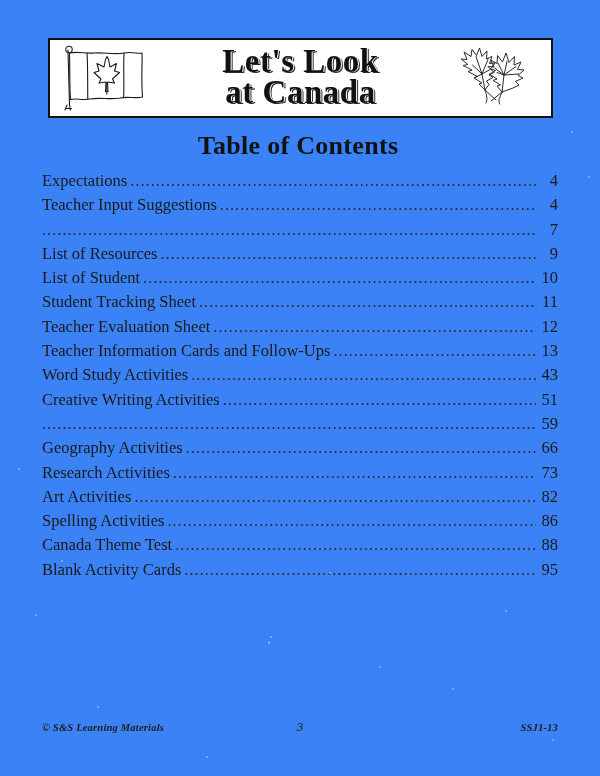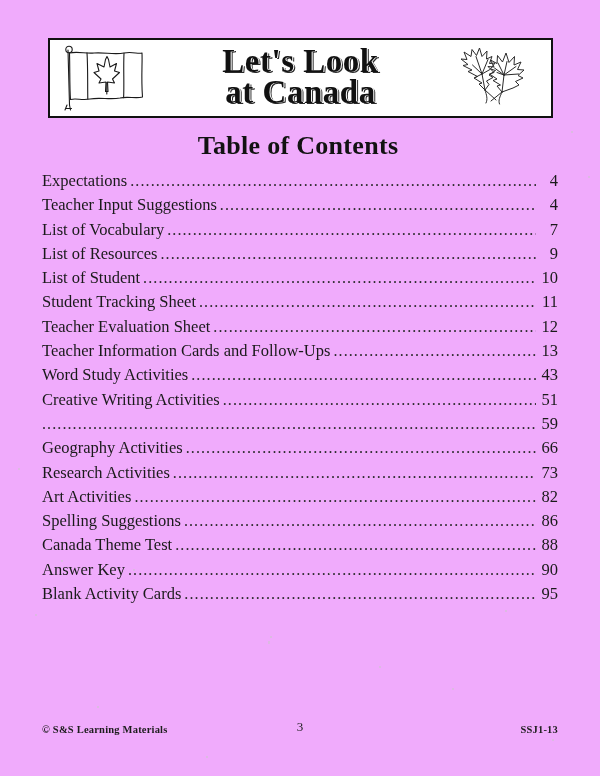--- a/index.html
+++ b/index.html
@@ -13,21 +13,21 @@
     position: relative;
     overflow: hidden;
     font-family: "Liberation Serif", "DejaVu Serif", serif;
     color: #151515;
     -webkit-font-smoothing: antialiased;
   }
 
   .page {
     position: absolute;
     inset: 0;
-    background: #f0abfc;
+    background: #3b82f6;
   }
 
   
   .banner {
     position: absolute;
     left: 48px;
     top: 38px;
     width: 505px;
     height: 80px;
     border: 2px solid #111;
@@ -124,25 +124,26 @@
     min-width: 20px;
   }
 
   
   .footer {
     position: absolute;
     left: 42px;
     right: 42px;
     top: 719px;
     display: flex;
-    align-items: flex-end;
+    align-items: center;
     font-size: 10.5px;
     font-weight: bold;
     color: #1d1d1d;
     letter-spacing: 0.2px;
+    font-style: italic;
   }
   .footer-left  { flex: 1 1 0; text-align: left; }
   .footer-center{ flex: 0 0 auto; font-size: 13px; font-weight: normal; }
   .footer-right { flex: 1 1 0; text-align: right; }
 
   
   .speckle {
     position: absolute;
     inset: 0;
     pointer-events: none;
@@ -218,21 +219,20 @@
       <span class="toc-page">4</span>
     </div>
 
     <div class="toc-row">
       <span class="toc-label">Teacher Input Suggestions</span>
       <span class="toc-dots"></span>
       <span class="toc-page">4</span>
     </div>
 
     <div class="toc-row">
-      <span class="toc-label">List of Vocabulary</span>
       <span class="toc-dots"></span>
       <span class="toc-page">7</span>
     </div>
 
     <div class="toc-row">
       <span class="toc-label">List of Resources</span>
       <span class="toc-dots"></span>
       <span class="toc-page">9</span>
     </div>
 
@@ -289,36 +289,31 @@
       <span class="toc-page">73</span>
     </div>
 
     <div class="toc-row">
       <span class="toc-label">Art Activities</span>
       <span class="toc-dots"></span>
       <span class="toc-page">82</span>
     </div>
 
     <div class="toc-row">
-      <span class="toc-label">Spelling Suggestions</span>
+      <span class="toc-label">Spelling Activities</span>
       <span class="toc-dots"></span>
       <span class="toc-page">86</span>
     </div>
 
     <div class="toc-row">
       <span class="toc-label">Canada Theme Test</span>
       <span class="toc-dots"></span>
       <span class="toc-page">88</span>
     </div>
 
-    <div class="toc-row">
-      <span class="toc-label">Answer Key</span>
-      <span class="toc-dots"></span>
-      <span class="toc-page">90</span>
-    </div>
 
     <div class="toc-row">
       <span class="toc-label">Blank Activity Cards</span>
       <span class="toc-dots"></span>
       <span class="toc-page">95</span>
     </div>
 
   </div>
 
   <div class="footer">

